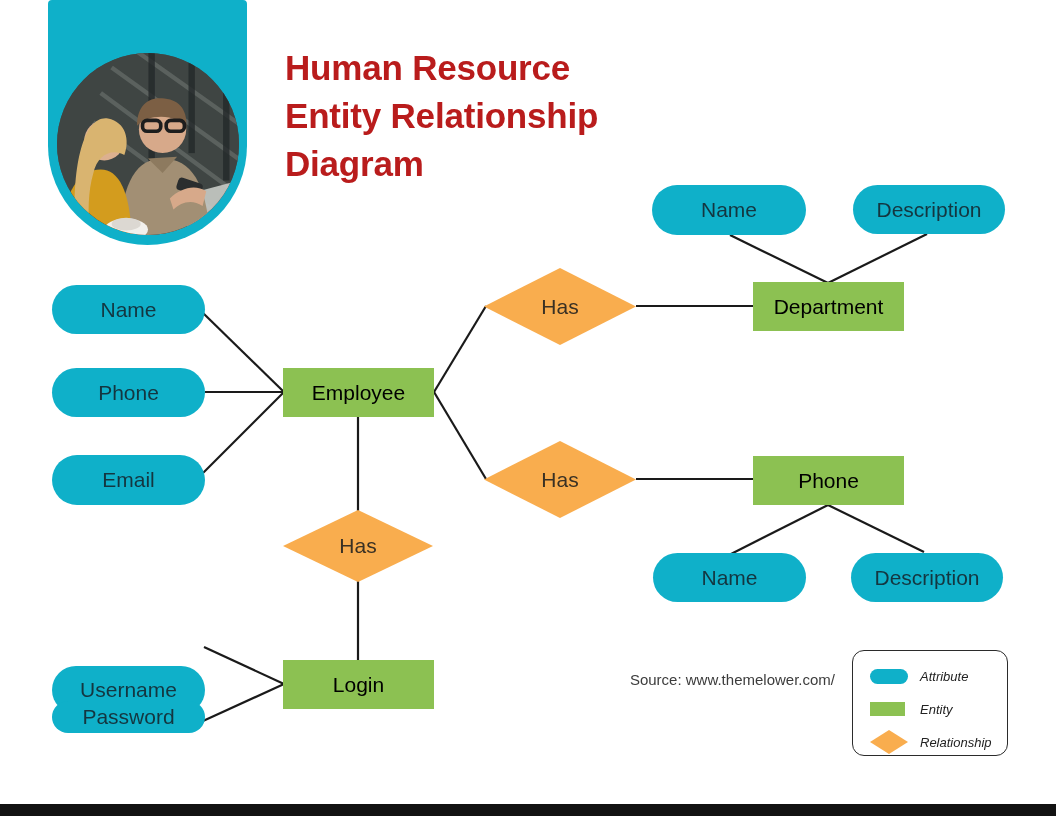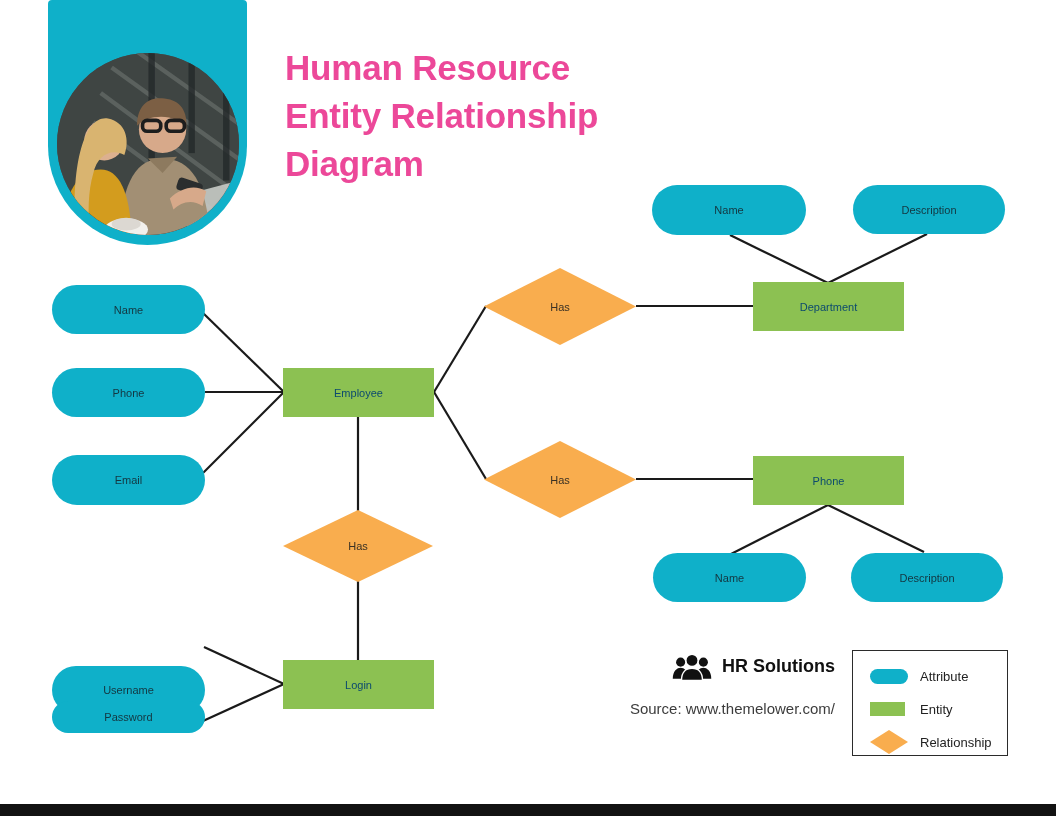--- a/index.html
+++ b/index.html
@@ -6,44 +6,44 @@
   .page{position:relative;width:1056px;height:816px;background:#ffffff;overflow:hidden;
         font-family:"Liberation Sans",sans-serif;margin:0 auto;}
   
   .badge{position:absolute;left:48px;top:0;width:199px;height:245px;
          background:var(--teal);border-radius:4px 4px 100px 100px;}
   .photo{position:absolute;left:57px;top:53px;width:182px;height:182px;border-radius:50%;
          overflow:hidden;background:#474f4d;}
   .photo svg{display:block;width:100%;height:100%;}
   
   .title{position:absolute;left:285px;top:44px;width:470px;
-         font-size:35px;line-height:48px;font-weight:700;color:#ec4899;
+         font-size:35px;line-height:48px;font-weight:700;color:#b91c1c;
          letter-spacing:-0.2px;white-space:pre-line;}
   .desc{position:absolute;left:770px;top:50px;width:232px;
         font-size:14px;line-height:22.5px;color:#3d4247;}
   
   .node{position:absolute;display:flex;align-items:center;justify-content:center;
-        font-size:11px;box-sizing:border-box;}
+        font-size:21px;box-sizing:border-box;}
   .node.attribute{background:var(--teal);border-radius:25px;color:#143640;}
-  .node.entity{background:var(--green);color:#0c4a6e;}
+  .node.entity{background:var(--green);color:#000000;}
   .node.relationship{background:var(--orange);color:#3a3124;
         clip-path:polygon(50% 0,100% 50%,50% 100%,0 50%);}
   #connector-layer{position:absolute;left:0;top:0;pointer-events:none;}
   
   .footer{position:absolute;top:652px;right:221px;text-align:right;color:#1d1d1d;}
   .logo-row{display:flex;align-items:center;justify-content:flex-end;gap:9px;margin-bottom:16px;}
   .logo-row svg{display:block;}
   .company{font-size:18px;font-weight:700;color:#111;}
   .contact-line{font-size:13.5px;line-height:19px;color:#2c2c2c;}
   .contact-line b{color:#111;}
   .source-line{font-size:15px;color:#3c3c3c;margin-top:19px;}
   
   .legend{position:absolute;left:852px;top:650px;width:156px;height:106px;
-          border:1.5px solid #2b2b2b;border-radius:0;box-sizing:border-box;
-          padding:13px 0 0 17px;}
+          border:1.5px solid #2b2b2b;border-radius:12px;box-sizing:border-box;
+          padding:13px 0 0 17px;font-style:italic;}
   .legend-row{display:flex;align-items:center;margin-bottom:9px;height:24px;}
   .legend-swatch{width:40px;display:flex;justify-content:flex-start;}
   .sw-pill{width:38px;height:15px;border-radius:8px;background:var(--teal);}
   .sw-rect{width:35px;height:14px;background:var(--green);}
   .sw-diamond{width:38px;height:24px;background:var(--orange);
               clip-path:polygon(50% 0,100% 50%,50% 100%,0 50%);}
   .legend-label{font-size:13px;color:#222;margin-left:10px;}
   .bottom-bar{position:absolute;left:0;bottom:0;width:100%;height:12px;background:#121212;}
 </style>
 </head>
@@ -155,33 +155,20 @@
       </div>
       <div class="node relationship" style="left: 484px; top: 441px; width: 152px; height: 77px;">
         <span>Has</span>
       </div>
       <div class="node relationship" style="left: 283px; top: 510px; width: 150px; height: 72px;">
         <span>Has</span>
       </div>
     </div>
 
   <div class="footer">
-    <div class="logo-row">
-      <svg width="42" height="29" viewBox="0 0 48 32">
-        <g fill="#111111">
-          <circle cx="11" cy="11" r="5.2"></circle>
-          <circle cx="37" cy="11" r="5.2"></circle>
-          <path d="M2 30 C2 21 7 17.5 11 17.5 C15 17.5 20 21 20 30 Z"></path>
-          <path d="M28 30 C28 21 33 17.5 37 17.5 C41 17.5 46 21 46 30 Z"></path>
-          <circle cx="24" cy="9" r="7" stroke="#ffffff" stroke-width="1.6"></circle>
-          <path d="M12 32 C12 22 17.5 18 24 18 C30.5 18 36 22 36 32 Z" stroke="#ffffff" stroke-width="1.6"></path>
-        </g>
-      </svg>
-      <span class="company">HR Solutions</span>
-    </div>
     <div class="source-line">Source: www.themelower.com/</div>
   </div>
 
   <div class="legend">
     <div class="legend-row">
       <span class="legend-swatch">
           <span class="sw-pill"></span>
         </span>
       <span class="legend-label">Attribute</span>
     </div>

